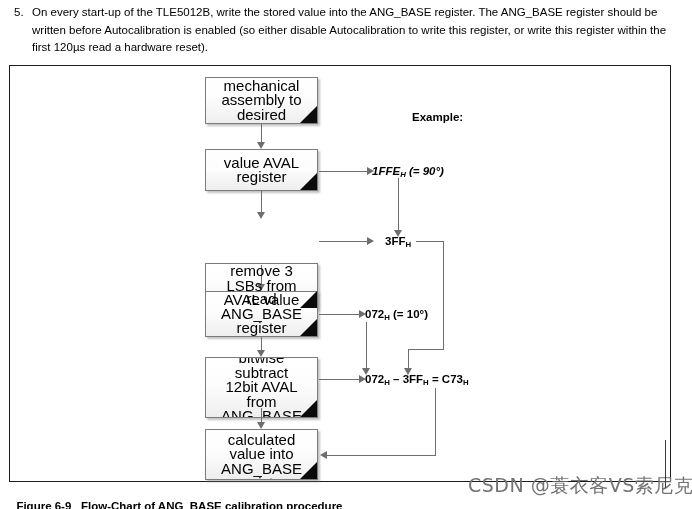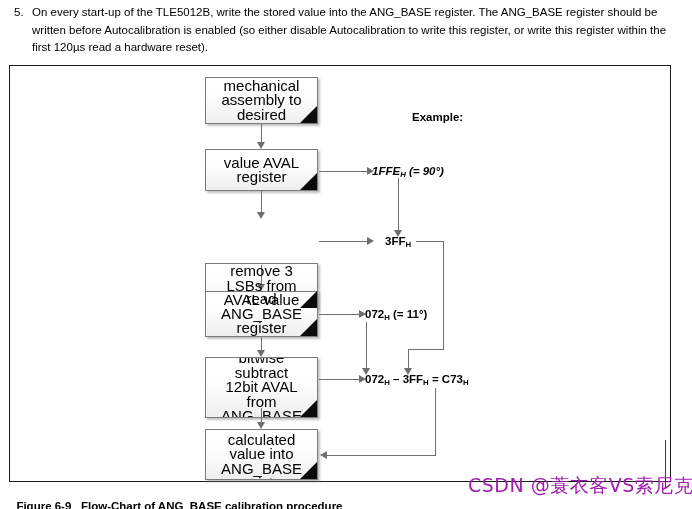--- a/index.html
+++ b/index.html
@@ -153,21 +153,21 @@
     white-space: pre;
   }
 
   
   .watermark {
     position: absolute;
     left: 468px;
     top: 474px;
     font-size: 19px;
     line-height: 22px;
-    color: #a21caf;
+    color: #737373;
     white-space: nowrap;
     letter-spacing: 0.5px;
     pointer-events: none;
     font-family: "DejaVu Sans", sans-serif;
   }
   .cursor-line {
     position: absolute;
     left: 665px;
     top: 440px;
     width: 0;
@@ -270,21 +270,21 @@
 
   <div class="annot" style="left:362px; top:99px;font-style:italic;">
     <span>1FFE</span><sub>H</sub><span> (= 90°)</span>
   </div>
 
   <div class="annot" style="left:375px; top:169px;">
     <span>3FF</span><sub>H</sub>
   </div>
 
   <div class="annot" style="left:355px; top:242px;">
-    <span>072</span><sub>H</sub><span> (= 11°)</span>
+    <span>072</span><sub>H</sub><span> (= 10°)</span>
   </div>
 
   <div class="annot" style="left:355px; top:307px;">
     <span>072</span><sub>H</sub><span> – </span><span>3FF</span><sub>H</sub><span> = </span><span>C73</span><sub>H</sub>
   </div>
 
 </div>
 
 <div class="watermark">CSDN @蓑衣客VS索尼克</div>
 

